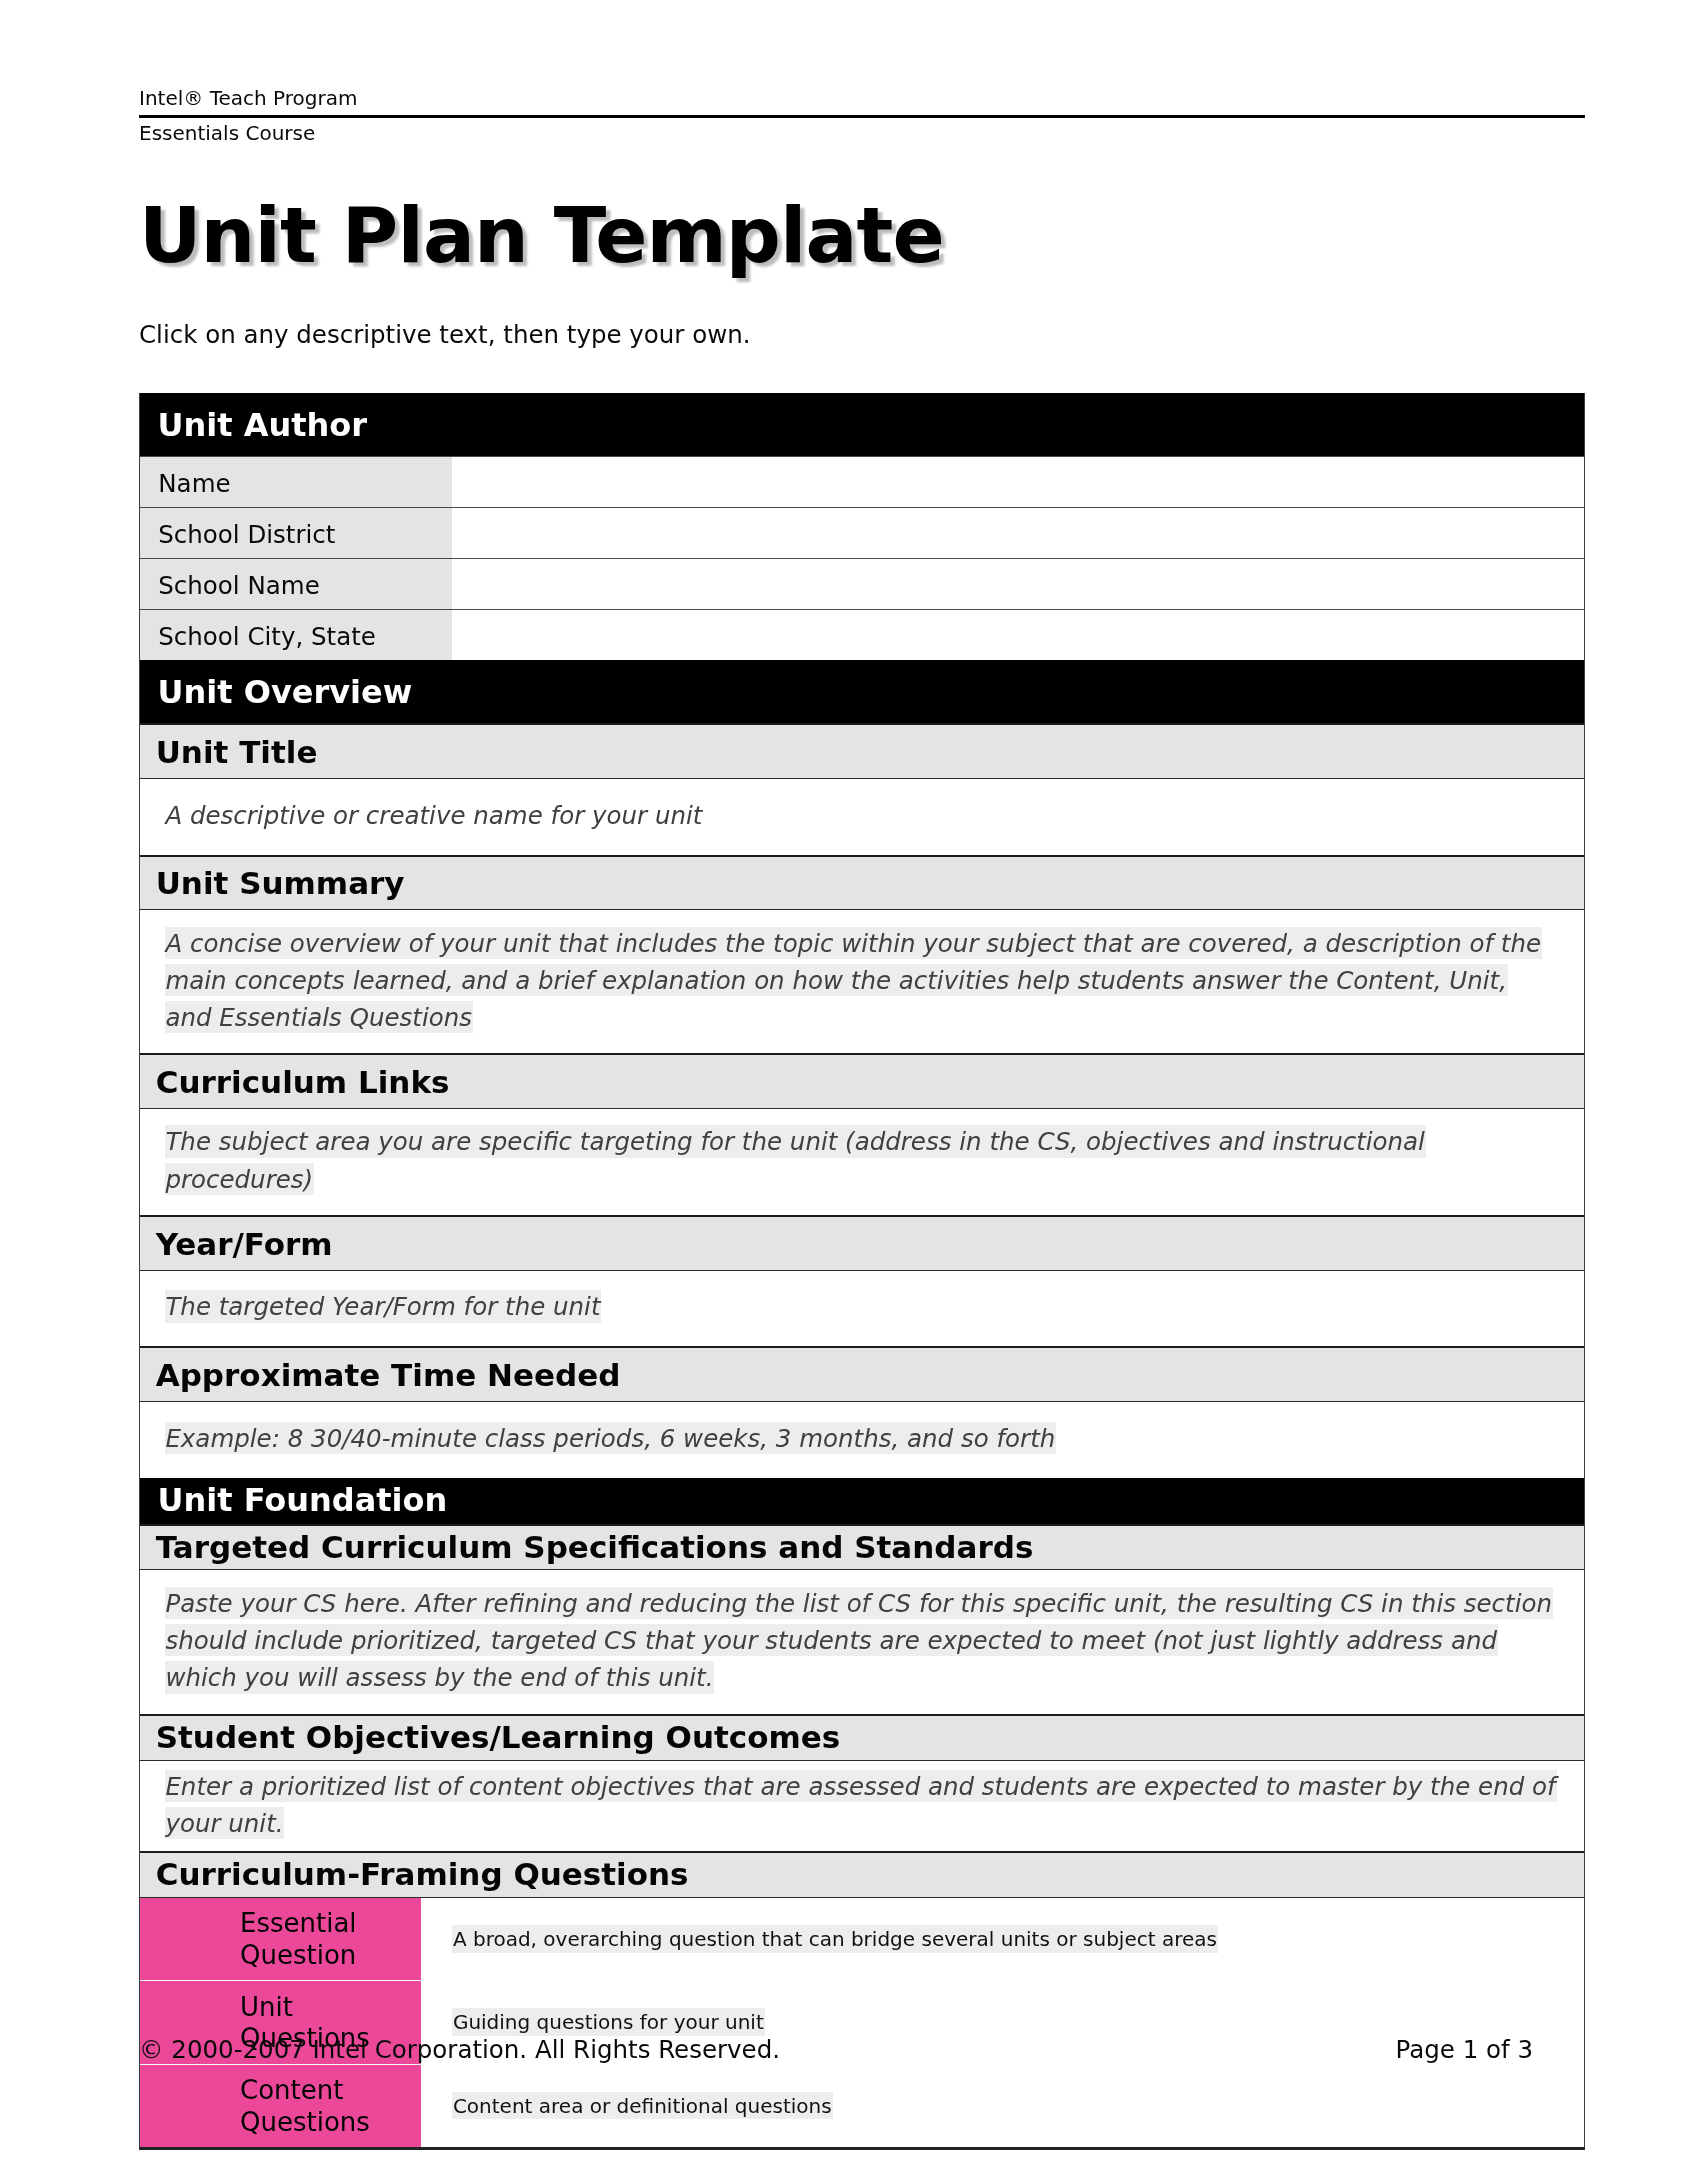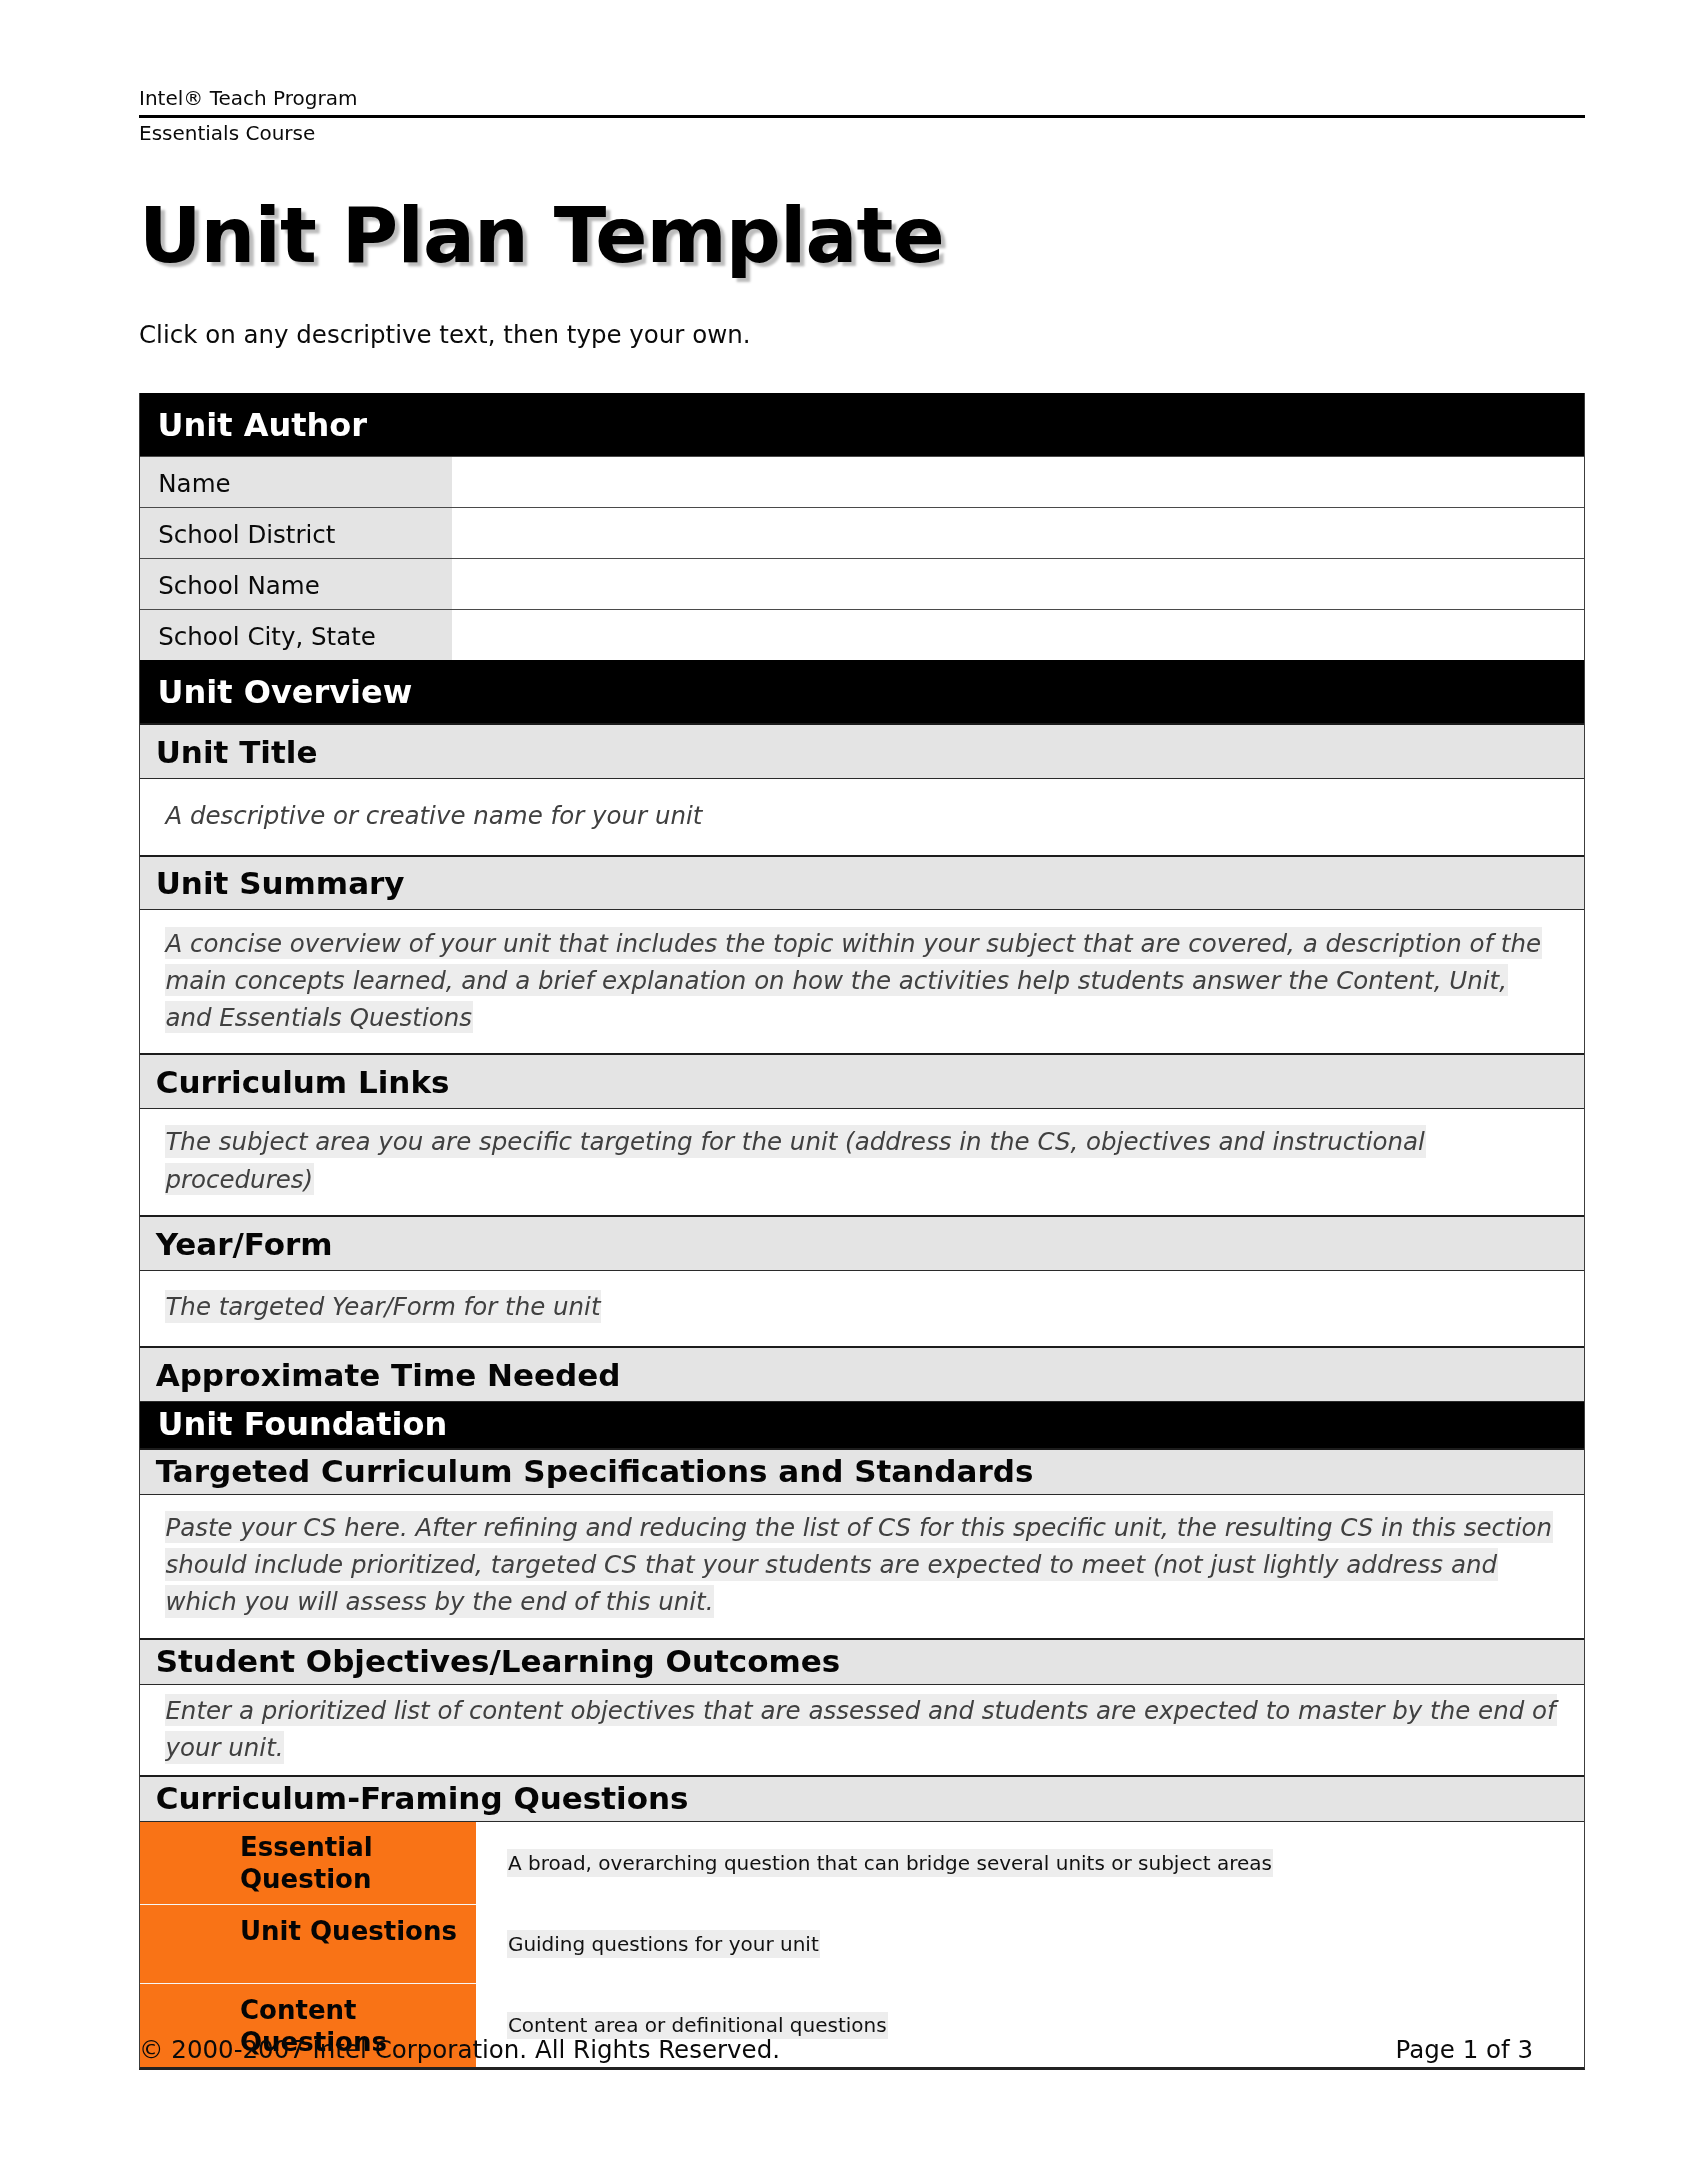--- a/index.html
+++ b/index.html
@@ -70,22 +70,22 @@
   .kv-row { display: flex; border-top: 1.7px solid #4a4a4a; min-height: 51px; }
   .kv-label {
     width: 312px; background: #e4e4e4;
     font-size: 24.5px; color: #0a0a0a;
     padding: 11.4px 8.7px 0 18.3px;
   }
   .kv-value { flex: 1; background: #fff; }
 
   .cfq-row { display: flex; min-height: 79px; background: #fff; }
   .cfq-label {
-    width: 336px; background: #f97316;
-    font-weight: bold; font-size: 26px; line-height: 1.22;
+    width: 281px; background: #ec4899;
+    font-weight: normal; font-size: 26px; line-height: 1.22;
     padding: 10.5px 14px 8.7px 100px;
     color: #050505;
   }
   .cfq-row.divided .cfq-label { border-top: 1.7px solid #f7f7f7; }
   .cfq-value {
     flex: 1; display: flex; align-items: center;
     font-size: 20px; color: #111;
     padding: 8.7px 10.5px 8.7px 31px;
   }
 
@@ -150,20 +150,23 @@
       <div class="field">
         <span class="ph">The subject area you are specific targeting for the unit (address in the CS, objectives and instructional procedures)</span>
       </div>
 
       <div class="sub">Year/Form</div>
       <div class="field short">
         <span class="ph">The targeted Year/Form for the unit</span>
       </div>
 
       <div class="sub">Approximate Time Needed</div>
+      <div class="field short">
+        <span class="ph">Example: 8 30/40-minute class periods, 6 weeks, 3 months, and so forth</span>
+      </div>
 
       <div class="band thin">Unit Foundation</div>
 
       <div class="sub tight">Targeted Curriculum Specifications and Standards</div>
       <div class="field">
         <span class="ph">Paste your CS here. After refining and reducing the list of CS for this specific unit, the resulting CS in this section should include prioritized, targeted CS that your students are expected to meet (not just lightly address and which you will assess by the end of this unit.</span>
       </div>
 
       <div class="sub tight">Student Objectives/Learning Outcomes</div>
       <div class="field snug">

